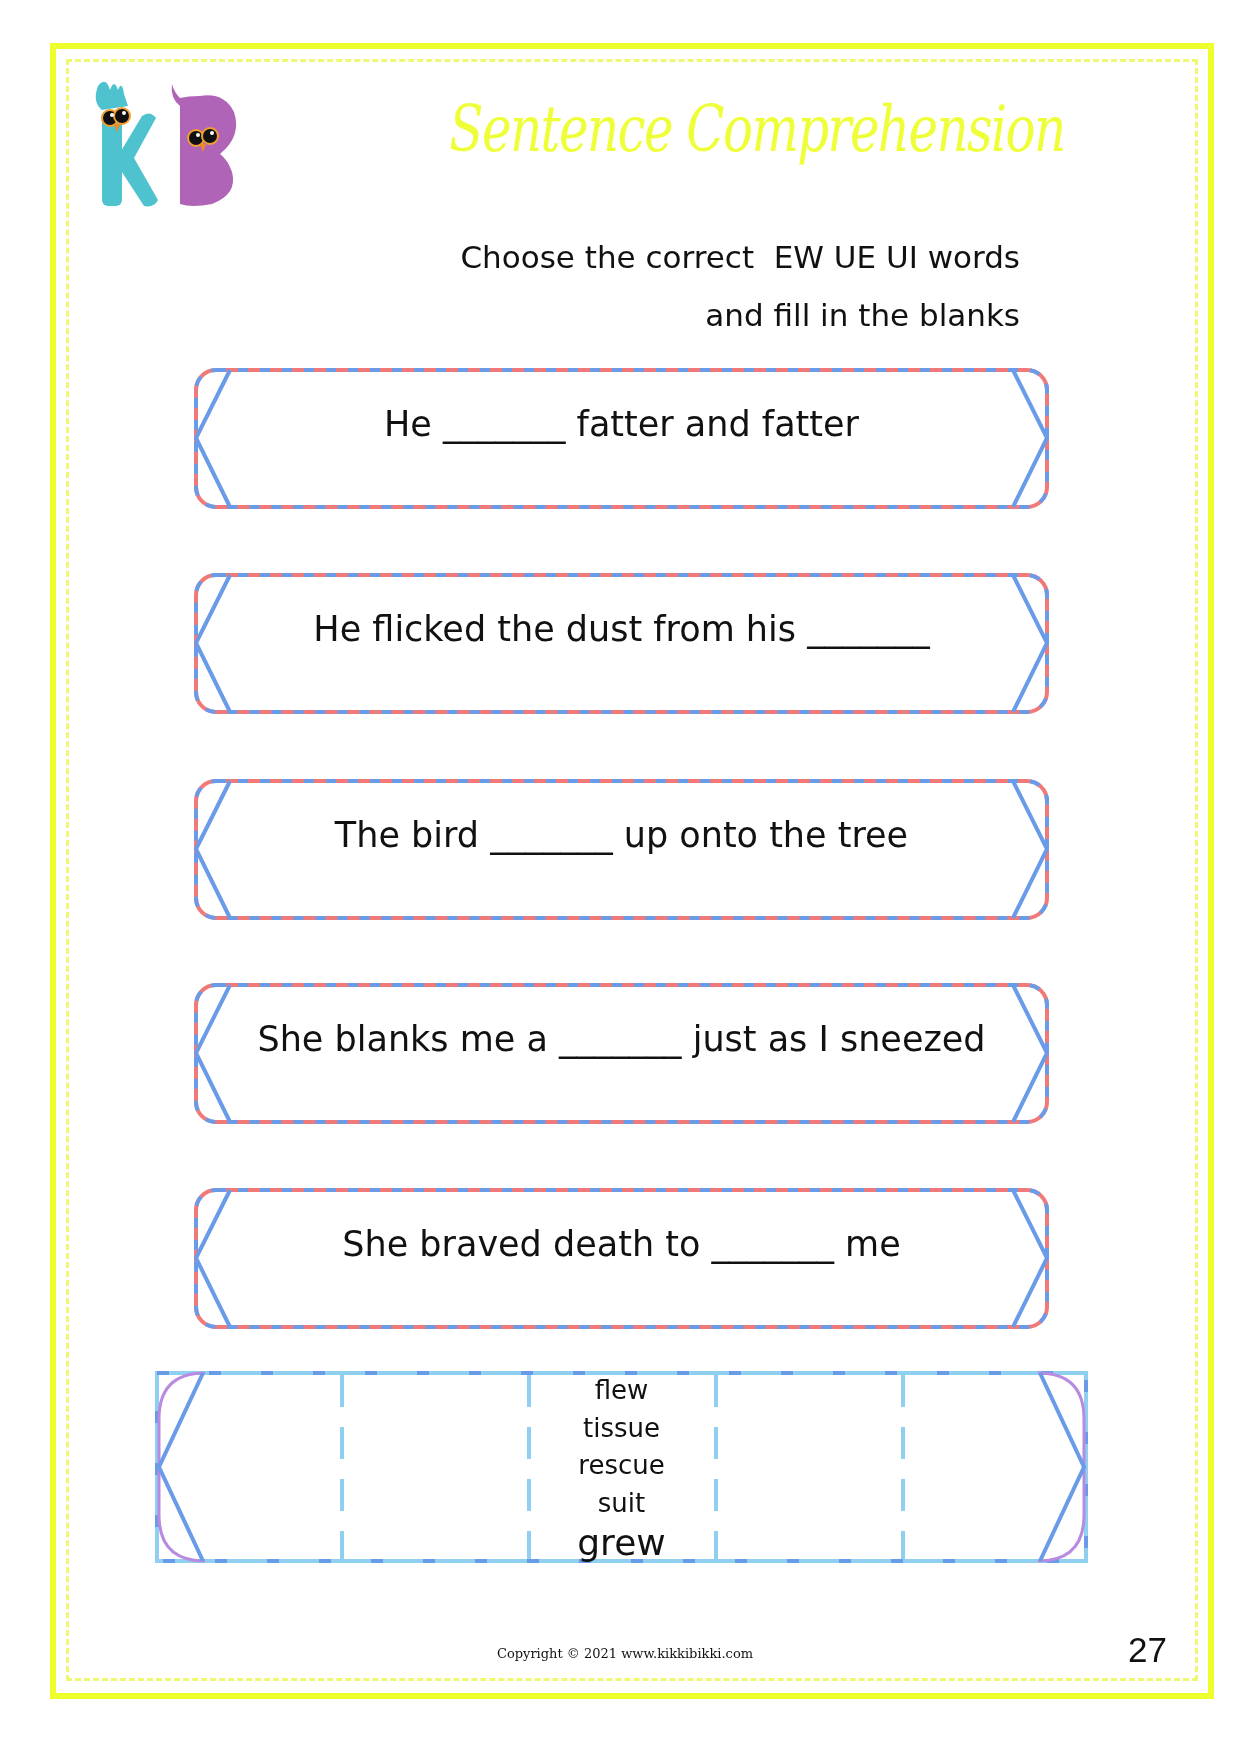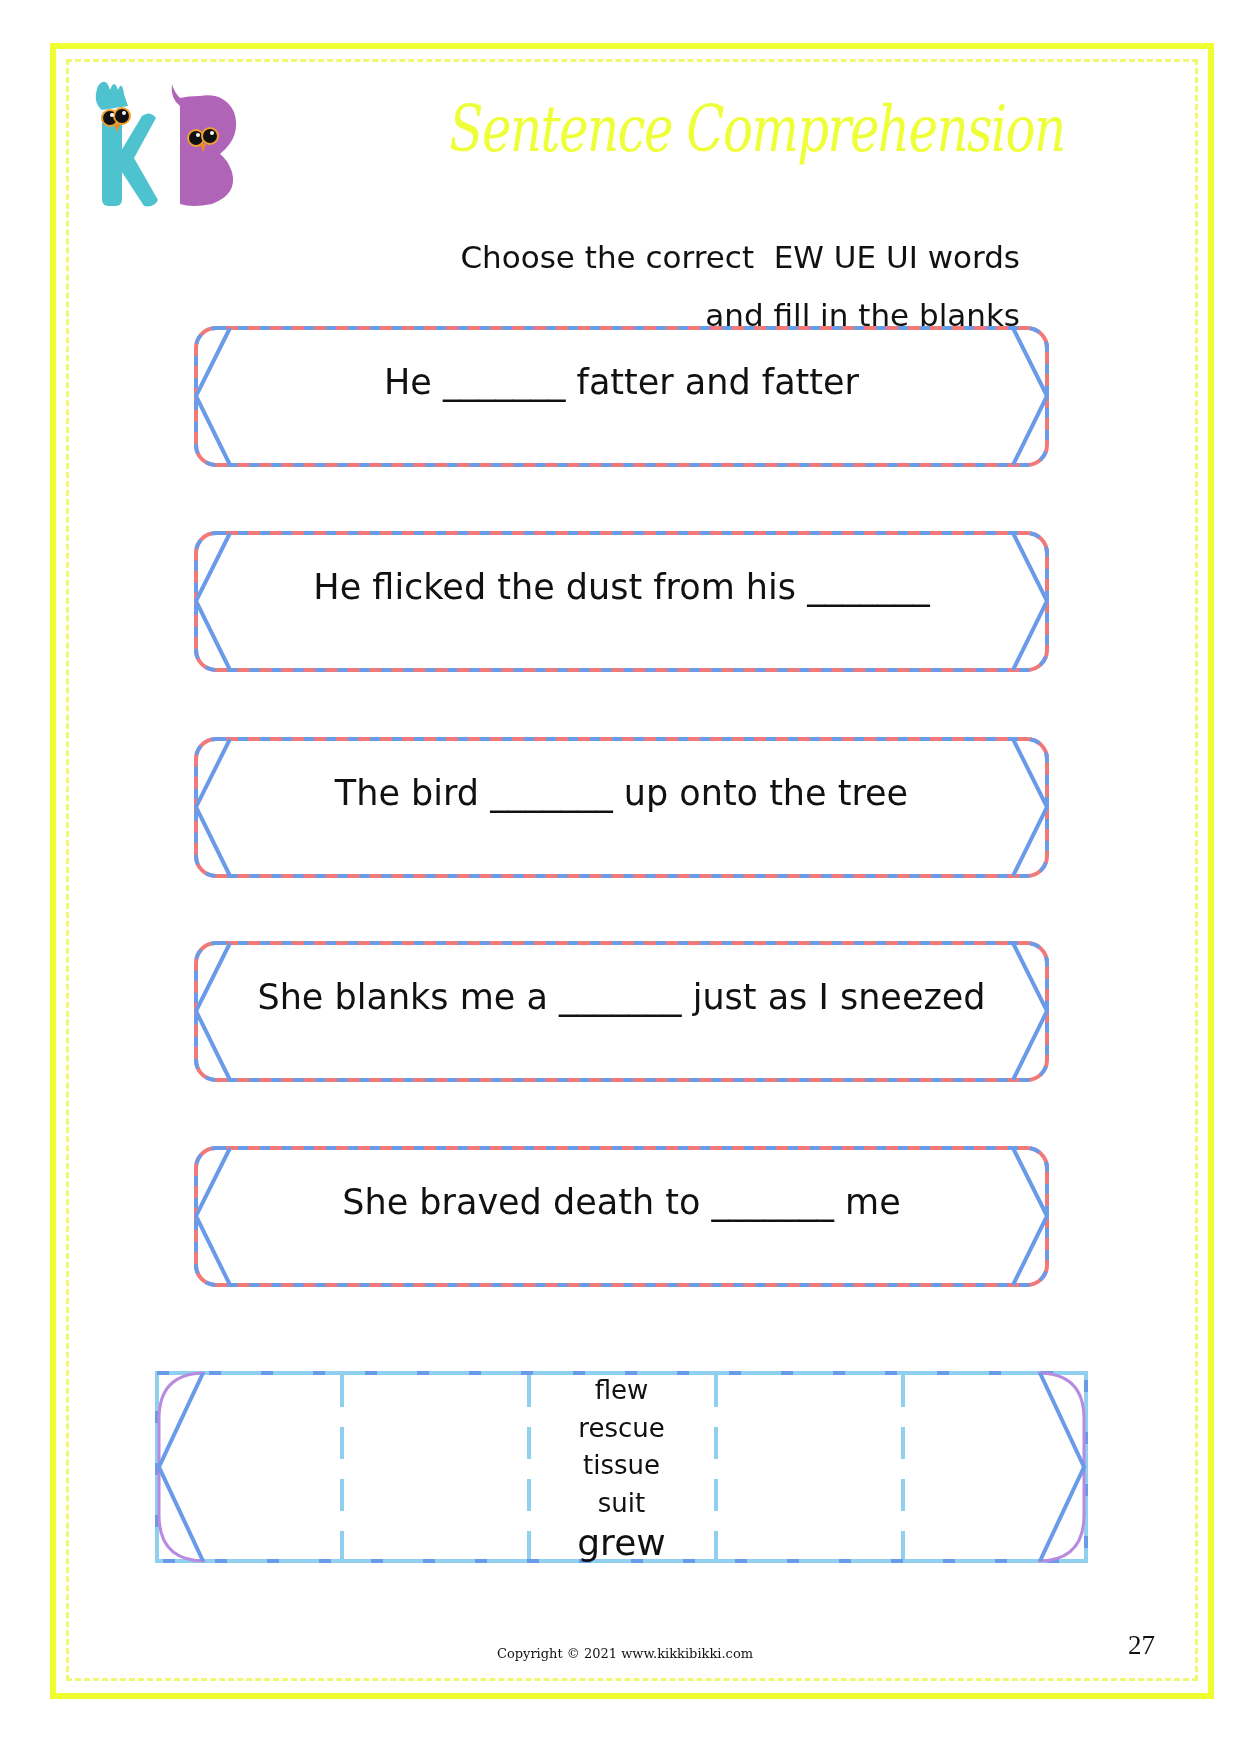--- a/index.html
+++ b/index.html
@@ -8,35 +8,35 @@
   .outer-border { position: absolute; left: 50px; top: 43px; width: 1152px; height: 1644px;
                   border: 6px solid #eeff2e; box-sizing: content-box; }
   .inner-border { position: absolute; left: 66px; top: 59px; width: 1126px; height: 1616px;
                   border: 3px dashed #eef870; }
   .logo { position: absolute; left: 88px; top: 76px; width: 160px; height: 140px; }
   .title { position: absolute; left: 380px; top: 92px; width: 630px; text-align: center;
            font-family: "DejaVu Serif", serif; font-style: italic; font-size: 64px;
            color: #eeff3a; letter-spacing: -2px; transform: scaleX(0.78); transform-origin: center; white-space: nowrap; }
   .subtitle { position: absolute; left: 360px; top: 228px; width: 660px; text-align: right;
               font-size: 31px; line-height: 58px; color: #111; }
-  .card { position: absolute; left: 194px; width: 855px; height: 112px; }
+  .card { position: absolute; left: 194px; width: 855px; height: 112px; margin-top: 42px; }
   .card svg { position: absolute; left: 0; top: 0; }
   .card-text { position: absolute; left: 0; top: 0; width: 100%; height: 100%;
                display: flex; align-items: center; justify-content: center;
                font-size: 35px; white-space: pre; }
   .bank { position: absolute; left: 155px; top: 1371px; width: 933px; height: 192px; }
   .bank svg { position: absolute; left: 0; top: 0; }
   .bank-cells { position: absolute; left: 0; top: 0; width: 100%; height: 100%; display: flex; flex-direction: column; }
   .bank-cell { flex: 1; display: flex; align-items: center; justify-content: center;
                font-size: 26px; cursor: pointer; }
   .bank-cell.big { font-size: 36px; }
   .footer { position: absolute; left: 420px; top: 1646px; width: 410px; text-align: center;
             font-family: "DejaVu Serif", serif; font-size: 13px; color: #111; }
-  .page-num { position: absolute; left: 1128px; top: 1630px; font-family: Liberation Serif, serif;
-              font-size: 27px; color: #111; }
+  .page-num { position: absolute; left: 1128px; top: 1630px; font-family: Liberation Sans, sans-serif;
+              font-size: 35px; color: #111; }
 </style>
 </head>
 <body>
 
 <div class="outer-border"></div>
 <div class="inner-border"></div>
 
 <div class="logo">
   <svg width="160" height="140" viewBox="0 0 160 140">
 
@@ -126,21 +126,21 @@
     <path d="M883 2 Q929 2 929 48 L929 144 Q929 190 883 190" fill="none" stroke="#b88ae0" stroke-width="3"></path>
     <polyline points="48,2 4,96 48,190" fill="none" stroke="#6a9be8" stroke-width="4"></polyline>
     <polyline points="885,2 929,96 885,190" fill="none" stroke="#6a9be8" stroke-width="4"></polyline>
     <line x1="187" y1="4" x2="187" y2="188" stroke="#8fd0f0" stroke-width="4" stroke-dasharray="32 20"></line>
     <line x1="374" y1="4" x2="374" y2="188" stroke="#8fd0f0" stroke-width="4" stroke-dasharray="32 20"></line>
     <line x1="561" y1="4" x2="561" y2="188" stroke="#8fd0f0" stroke-width="4" stroke-dasharray="32 20"></line>
     <line x1="748" y1="4" x2="748" y2="188" stroke="#8fd0f0" stroke-width="4" stroke-dasharray="32 20"></line>
   </svg>
   <div class="bank-cells">
     <div class="bank-cell">flew</div>
+    <div class="bank-cell">tissue</div>
     <div class="bank-cell">rescue</div>
-    <div class="bank-cell">tissue</div>
     <div class="bank-cell">suit</div>
     <div class="bank-cell big">grew</div>
   </div>
 </div>
 
 <div class="footer">Copyright © 2021 www.kikkibikki.com</div>
 <div class="page-num">27</div>
 
 </body></html>

